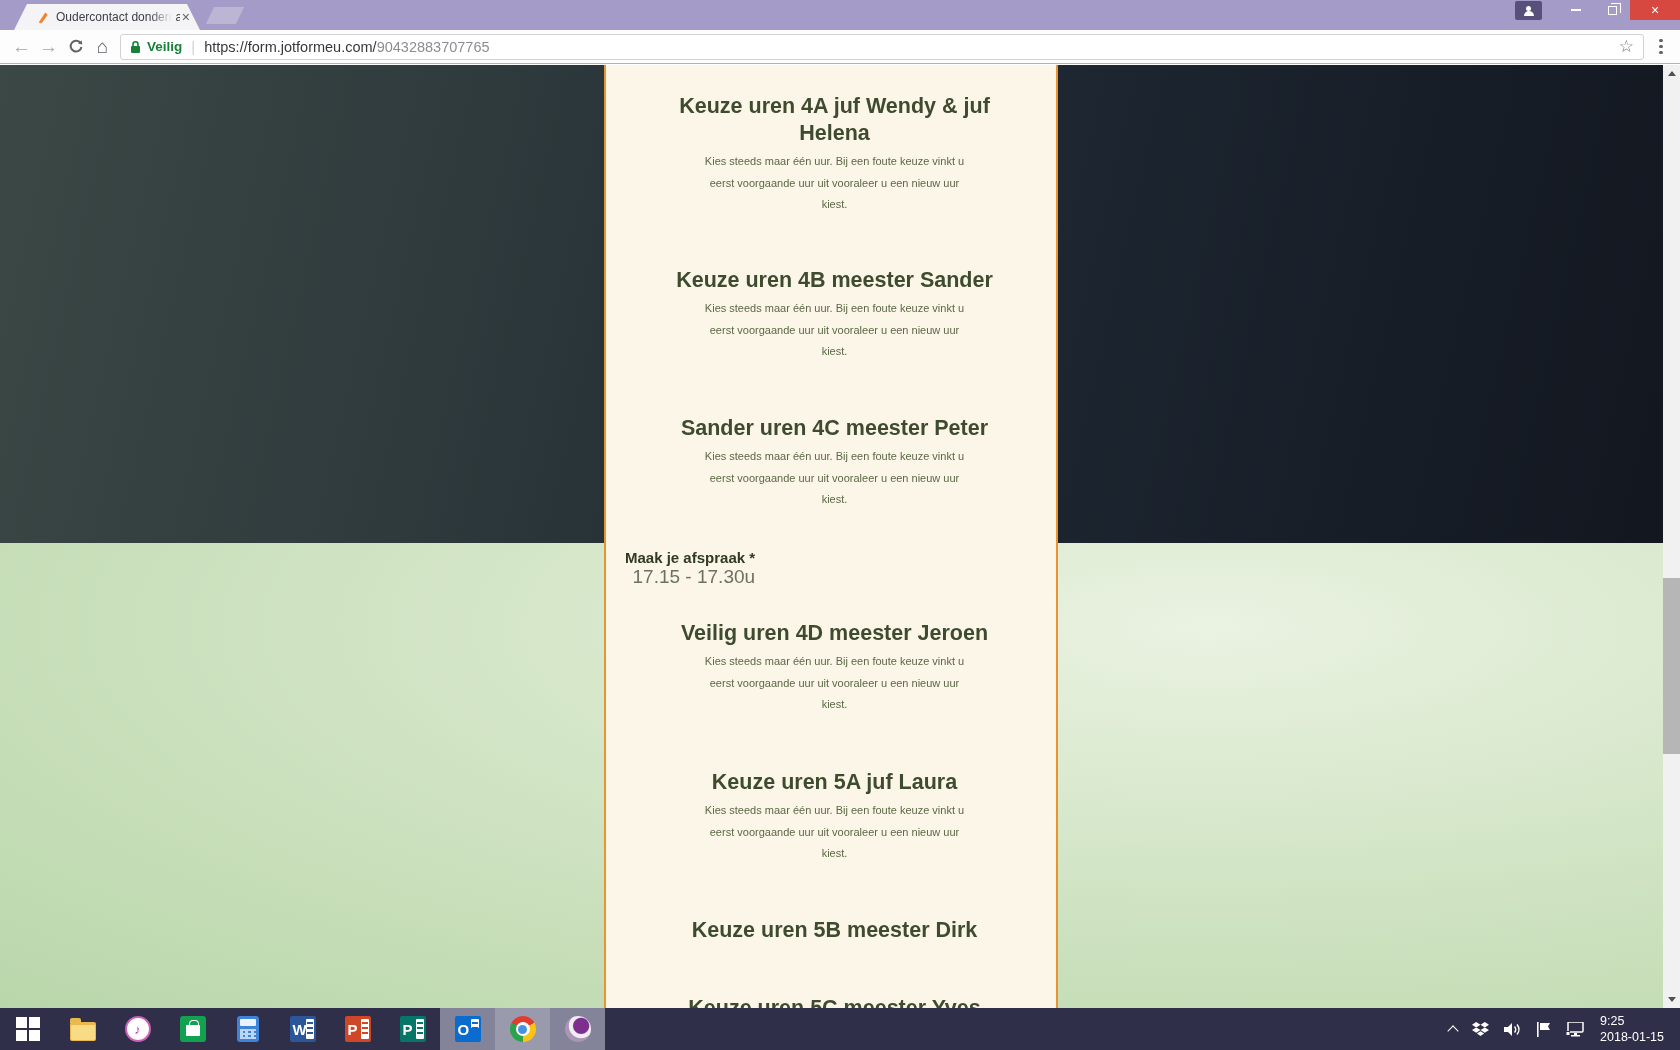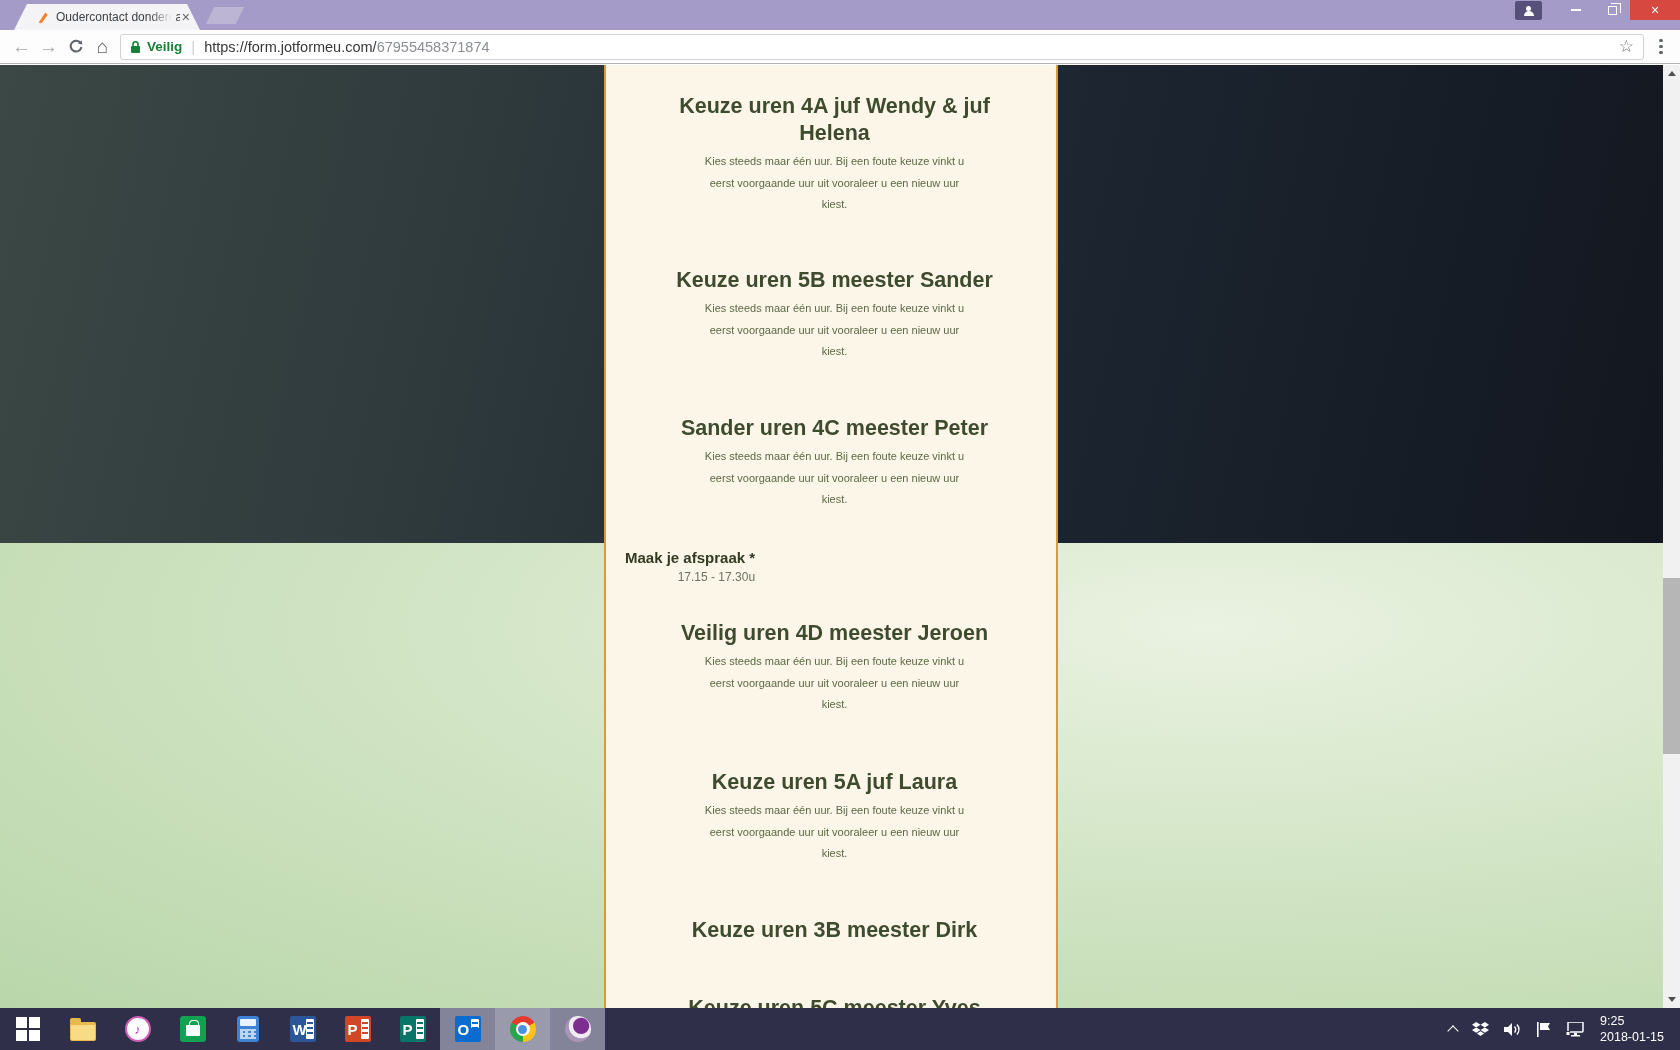--- a/index.html
+++ b/index.html
@@ -57,21 +57,21 @@
   .bg-bottom { position:absolute; top:478px; left:0; right:0; bottom:0;
                background:radial-gradient(ellipse at 72% 18%, #eaf2e1 0%, #cfe3c2 52%, #b9d6aa 100%); }
 
   .form-col { position:absolute; left:604px; top:0; bottom:0; width:454px; background:#fcf6e9;
               border-left:2px solid #e8952f; border-right:2px solid #e8952f; }
   .section { position:absolute; left:0; right:0; text-align:center;padding-left:7px; }
   .sec-title { font-size:21.5px; font-weight:bold; color:#3e4b2f; line-height:27px; }
   .sec-desc { font-size:11px; color:#5c6846; line-height:21.5px; margin-top:4px; }
   .appointment { position:absolute; left:19px; top:483px; text-align:right; }
   .app-label { font-size:15px; font-weight:bold; color:#333a22; line-height:19px; }
-  .app-value { font-size:12px; color:#6c7160; line-height:20px; margin-left:6px; }
+  .app-value { font-size:19px; color:#6c7160; line-height:20px; margin-left:6px; }
 
   
   .scrollbar { position:absolute; top:0; right:0; bottom:0; width:17px; background:#f1f1f1; }
   .sb-btn { position:absolute; left:0; width:17px; height:17px; display:flex; align-items:center; justify-content:center; }
   .sb-up { top:0; } .sb-down { bottom:0; }
   .tri-up { width:0; height:0; border-left:4px solid transparent; border-right:4px solid transparent; border-bottom:5px solid #505050; }
   .tri-down { width:0; height:0; border-left:4px solid transparent; border-right:4px solid transparent; border-top:5px solid #505050; }
   .sb-thumb { position:absolute; left:0; top:513px; width:17px; height:176px; background:#b6b6b6; }
 
   
@@ -163,21 +163,21 @@
       </svg>
     </span>
     <span class="nav-ic nav-dark">⌂</span>
     <div class="omnibox">
       <svg class="lock-svg" viewBox="0 0 11 14">
         <rect x="1" y="6" width="9" height="7" rx="1" fill="#188038"></rect>
         <path d="M3 6 V4.2 a2.5 2.5 0 0 1 5 0 V6" fill="none" stroke="#188038" stroke-width="1.6"></path>
       </svg>
       <span class="veilig">Veilig</span>
       <span class="url-sep">|</span>
-      <span class="url"><span>https://form.jotformeu.com/</span><span class="url-path">67955458371874</span></span>
+      <span class="url"><span>https://form.jotformeu.com/</span><span class="url-path">90432883707765</span></span>
       <span class="star">☆</span>
     </div>
     <div class="menu-dots">
         <i></i>
         <i></i>
         <i></i>
       </div>
   </div>
 
   <div class="content">
@@ -188,21 +188,21 @@
 
       <div class="section" style="top:28px">
         <div class="sec-title pre">Keuze uren 4A juf Wendy &amp; juf
 Helena</div>
         <div class="sec-desc pre">Kies steeds maar één uur. Bij een foute keuze vinkt u
 eerst voorgaande uur uit vooraleer u een nieuw uur
 kiest.</div>
       </div>
 
       <div class="section" style="top:202px">
-        <div class="sec-title pre">Keuze uren 5B meester Sander</div>
+        <div class="sec-title pre">Keuze uren 4B meester Sander</div>
         <div class="sec-desc pre">Kies steeds maar één uur. Bij een foute keuze vinkt u
 eerst voorgaande uur uit vooraleer u een nieuw uur
 kiest.</div>
       </div>
 
       <div class="section" style="top:350px">
         <div class="sec-title pre">Sander uren 4C meester Peter</div>
         <div class="sec-desc pre">Kies steeds maar één uur. Bij een foute keuze vinkt u
 eerst voorgaande uur uit vooraleer u een nieuw uur
 kiest.</div>
@@ -221,21 +221,21 @@
       </div>
 
       <div class="section" style="top:704px">
         <div class="sec-title pre">Keuze uren 5A juf Laura</div>
         <div class="sec-desc pre">Kies steeds maar één uur. Bij een foute keuze vinkt u
 eerst voorgaande uur uit vooraleer u een nieuw uur
 kiest.</div>
       </div>
 
       <div class="section" style="top:852px">
-        <div class="sec-title pre">Keuze uren 3B meester Dirk</div>
+        <div class="sec-title pre">Keuze uren 5B meester Dirk</div>
       </div>
 
       <div class="section" style="top:930px">
         <div class="sec-title pre">Keuze uren 5C meester Yves</div>
       </div>
 
     </div>
 
     <div class="scrollbar">
       <div class="sb-btn sb-up">

